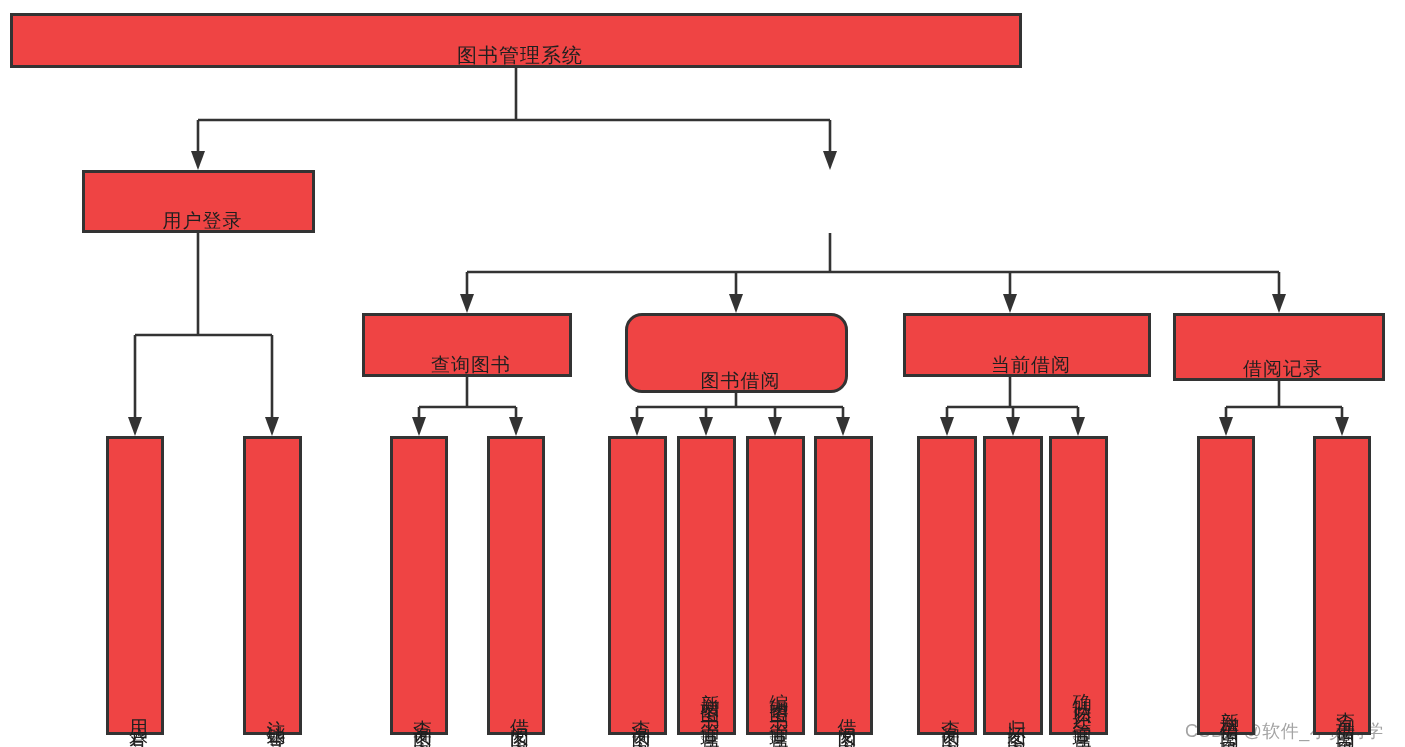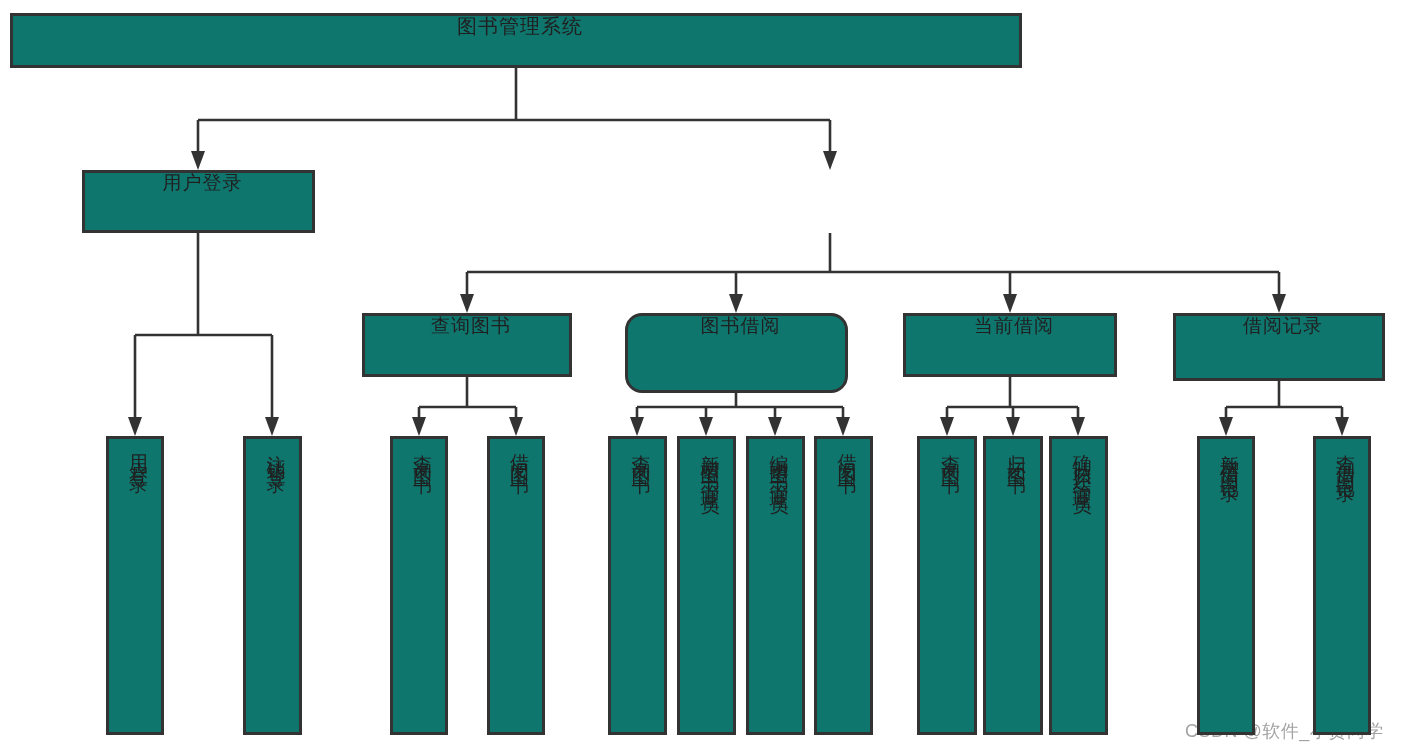--- a/index.html
+++ b/index.html
@@ -20,24 +20,24 @@
     position: absolute;
     left: 0;
     top: 0;
     width: 1405px;
     height: 747px;
     z-index: 2;
   }
   .node {
     position: absolute;
     box-sizing: border-box;
-    background: #0f766e;
+    background: #ef4444;
     border: 3px solid #333333;
     display: flex;
-    align-items: flex-start;
+    align-items: flex-end;
     justify-content: center;
     text-align: center;
     z-index: 3;
     font-size: 19px;
     letter-spacing: 1px;
     line-height: 1;
     padding-left: 8px;
   }
   .node.root { font-size: 20px; }
   .leaf span {
@@ -45,21 +45,21 @@
     letter-spacing: 7px;
     font-size: 19px;
   }
   .leaf.long span { letter-spacing: 6px; font-size: 19px; }
   
   #n-root   { left: 10px;   top: 13px;  width: 1012px; height: 55px; }
   #n-l2-0   { left: 82px;   top: 170px; width: 233px;  height: 63px; }
   #n-l2-1   { left: 712px;  top: 170px; width: 236px;  height: 63px; }
   #n-l3-0   { left: 362px;  top: 313px; width: 210px;  height: 64px; }
   #n-l3-1   { left: 625px;  top: 313px; width: 223px;  height: 80px; border-radius: 17px; }
-  #n-l3-2   { left: 903px;  top: 313px; width: 214px;  height: 64px; }
+  #n-l3-2   { left: 903px;  top: 313px; width: 248px;  height: 64px; }
   #n-l3-3   { left: 1173px; top: 313px; width: 212px;  height: 68px; }
   .leaf     { top: 436px; height: 299px; width: 59px; }
   #n-leaf-0  { left: 106px; width: 58px; }
   #n-leaf-1  { left: 243px; }
   #n-leaf-2  { left: 390px; width: 58px; }
   #n-leaf-3  { left: 487px; width: 58px; }
   #n-leaf-4  { left: 608px; }
   #n-leaf-5  { left: 677px; }
   #n-leaf-6  { left: 746px; }
   #n-leaf-7  { left: 814px; }

